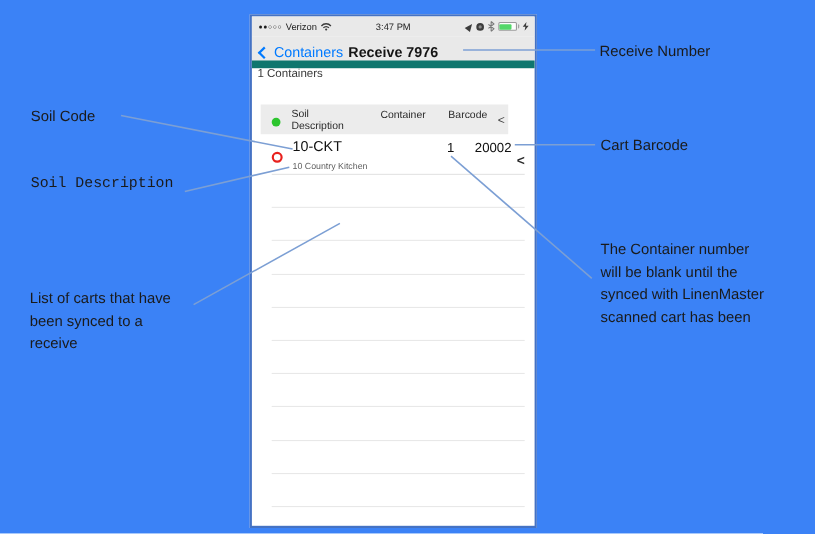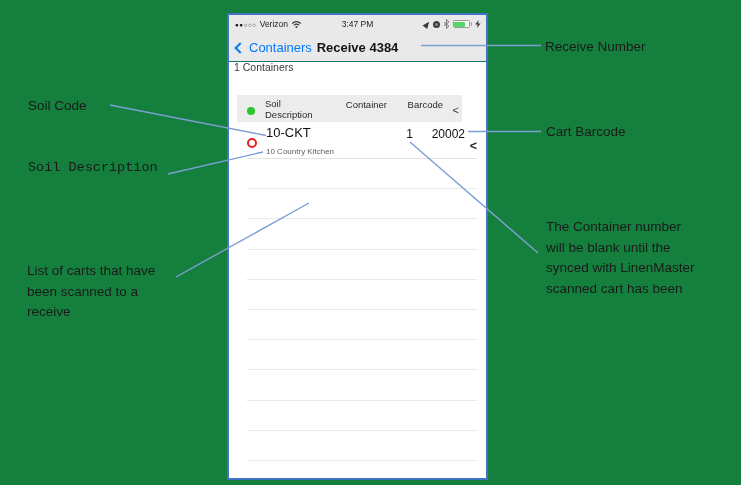--- a/index.html
+++ b/index.html
@@ -1,19 +1,19 @@
 <!DOCTYPE html>
 <html><head>
 <meta charset="utf-8">
 <style>
   * { margin:0; padding:0; box-sizing:border-box; }
   html,body { background:#ffffff; }
   body { font-family:"Liberation Sans", sans-serif; }
   .canvas {
-    position:relative; width:741px; height:485px; background:#15803d;
+    position:relative; width:741px; height:485px; background:#3b82f6;
     overflow:hidden;
   }
 
   
   .phone {
     position:absolute; left:227px; top:13px; width:261px; height:467px;
     border:2px solid #4472c4; background:#ffffff;
   }
   .screen { position:absolute; inset:0; }
 
@@ -36,21 +36,21 @@
     border-bottom:7px solid #3c3c3c; transform:rotate(38deg);
   }
   .alarm-dot { width:7px; height:7px; border:2px solid #3c3c3c; border-radius:50%; background:#8a8a8a; }
   .battery { position:relative; width:17px; height:8px; border:1px solid #9a9a9a; border-radius:1.5px; background:#fdfdfd; }
   .battery .fill { position:absolute; left:0.5px; top:0.5px; bottom:0.5px; width:70%; background:#53d769; border-radius:1px; }
   .battery-tip { width:1.5px; height:3.5px; background:#9a9a9a; margin-left:-2px; border-radius:0 1px 1px 0; }
 
   
   .nav-bar {
     position:absolute; left:0; top:18px; right:0; height:29px;
-    background:#e9e9e9; border-bottom:1px solid #0f766e;
+    background:#e9e9e9; border-bottom:7px solid #0f766e;
   }
   .back-btn {
     position:absolute; left:7px; top:0; height:29px; display:flex; align-items:center; gap:5px;
     color:#007aff; font-size:13px; cursor:default;
   }
   .back-chevron {
     width:8px; height:8px; border-left:2.2px solid #007aff; border-bottom:2.2px solid #007aff;
     transform:rotate(45deg); margin-top:1px;
   }
   .nav-title {
@@ -130,21 +130,21 @@
             <polygon points="3.6,0 0.2,4.4 2.6,4.4 1.9,8 5.6,3.4 3.1,3.4" fill="#3c3c3c"></polygon>
           </svg>
         </div>
       </div>
 
       <div class="nav-bar">
         <div class="back-btn">
           <span class="back-chevron"></span>
           <span>Containers</span>
         </div>
-        <div class="nav-title">Receive 4384</div>
+        <div class="nav-title">Receive 7976</div>
       </div>
 
       <div class="count-label">1 Containers</div>
 
       <div class="table-header">
         <span class="green-dot"></span>
         <div class="hdr-soil">
           <div>Soil</div>
           <div>Description</div>
         </div>
@@ -186,21 +186,21 @@
 
   <div class="ann-block ann-container-note">
     <div>The Container number</div>
     <div>will be blank until the</div>
     <div>synced with LinenMaster</div>
     <div>scanned cart has been</div>
   </div>
 
   <div class="ann-block ann-list-note">
     <div>List of carts that have</div>
-    <div>been scanned to a</div>
+    <div>been synced to a</div>
     <div>receive</div>
   </div>
 
   <svg class="leader-lines" width="741" height="485" viewBox="0 0 741 485">
     <line x1="421" y1="45.5" x2="541" y2="45.5" stroke="#7c9fd4" stroke-width="1.4"></line>
     <line x1="110" y1="105" x2="266" y2="135.5" stroke="#7c9fd4" stroke-width="1.4"></line>
     <line x1="168" y1="174" x2="263" y2="152" stroke="#7c9fd4" stroke-width="1.4"></line>
     <line x1="468" y1="131.5" x2="541" y2="131.5" stroke="#7c9fd4" stroke-width="1.4"></line>
     <line x1="410" y1="142" x2="538" y2="253" stroke="#7c9fd4" stroke-width="1.4"></line>
     <line x1="176" y1="277" x2="309" y2="203" stroke="#7c9fd4" stroke-width="1.4"></line>

